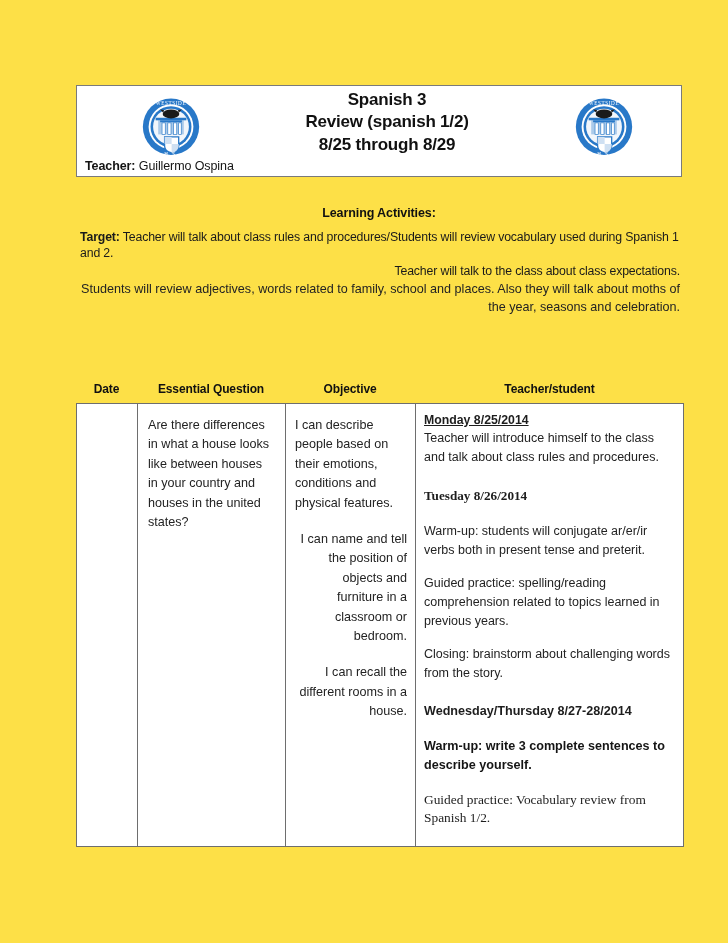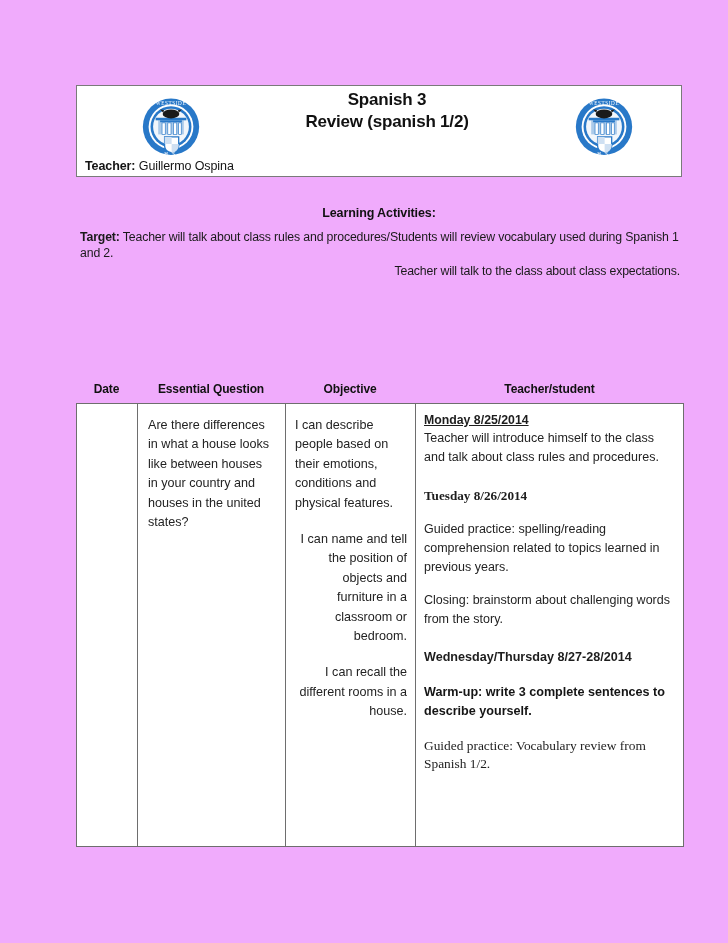--- a/index.html
+++ b/index.html
@@ -15,21 +15,21 @@
     color: #1a1a1a;
     position: relative;
     overflow: hidden;
   }
 
   .page {
     position: absolute;
     left: 0; top: 0;
     width: 728px;
     height: 943px;
-    background: #f0abfc;
+    background: #fde047;
   }
 
   
   .header-box {
     position: absolute;
     left: 76px;
     top: 85px;
     width: 606px;
     height: 92px;
     border: 1px solid #7a7a7a;
@@ -254,20 +254,21 @@
         <path d="M40 66 h11 v11 h-11 z" fill="#cfe0f2"></path>
         <path d="M51 77 h11 v3 q0 8 -11 11 z" fill="#cfe0f2"></path>
         <text x="50" y="16" font-size="8" fill="#ffffff" text-anchor="middle" font-family="Liberation Serif, serif" letter-spacing="1">WESTSIDE</text>
         <text x="50" y="96" font-size="8" fill="#ffffff" text-anchor="middle" font-family="Liberation Serif, serif" letter-spacing="1">H. S.</text>
       </svg>
     </div>
 
     <div class="title-block">
       <span class="title-line">Spanish 3</span>
       <span class="title-line">Review (spanish 1/2)</span>
+      <span class="title-line">8/25 through 8/29</span>
     </div>
 
     <div class="logo right">
       <svg viewBox="0 0 100 104" xmlns="http://www.w3.org/2000/svg">
         <circle cx="50" cy="50" r="44" fill="#2878c8"></circle>
         <circle cx="50" cy="50" r="35" fill="#ffffff"></circle>
         <circle cx="50" cy="50" r="32" fill="#2878c8"></circle>
         <circle cx="50" cy="50" r="28" fill="#f2f6fb"></circle>
         <g fill="#2878c8">
           <path d="M26 36 h48 v4 h-48 z"></path>
@@ -298,20 +299,21 @@
   </div>
 
   <div class="activities-heading">Learning Activities:</div>
 
   <div class="target-block">
     <p class="tgt-narrow">
       <span class="lbl">Target:</span>
       <span>Teacher will talk about class rules and procedures/Students will review vocabulary used during Spanish 1 and 2.</span>
     </p>
     <p class="tgt-narrow gap-top">Teacher will talk to the class about class expectations.</p>
+    <p class="tgt-wide gap-top">Students will review adjectives, words related to family, school and places. Also they will talk about moths of the year, seasons and celebration.</p>
   </div>
 
   <div class="col-headers">
     <span class="ch-date">Date</span>
     <span class="ch-eq">Essential Question</span>
     <span class="ch-obj">Objective</span>
     <span class="ch-ts">Teacher/student</span>
   </div>
 
   <div class="plan-table">
@@ -329,20 +331,21 @@
       <p>I can describe people based on their emotions, conditions and physical features.</p>
       <p class="para-gap">I can name and tell the position of objects and furniture in a classroom or bedroom.</p>
       <p class="para-gap">I can recall the different rooms in a house.</p>
     </div>
 
     <div class="cell cell-ts">
       <p class="ts-day-underline">Monday 8/25/2014</p>
       <p class="ts-body">Teacher will introduce himself to the class and talk about class rules and procedures.</p>
 
       <p class="ts-day-serif ts-gap-lg">Tuesday 8/26/2014</p>
+      <p class="ts-body ts-gap-md">Warm-up: students will conjugate ar/er/ir verbs both in present tense and preterit.</p>
       <p class="ts-body ts-gap-sm">Guided practice: spelling/reading comprehension related to topics learned in previous years.</p>
       <p class="ts-body ts-gap-sm">Closing: brainstorm about challenging words from the story.</p>
 
       <p class="ts-day-bold ts-gap-lg">Wednesday/Thursday 8/27-28/2014</p>
       <p class="ts-body-bold ts-gap-md">Warm-up: write 3 complete sentences to describe yourself.</p>
       <p class="ts-body-serif ts-gap-md">Guided practice:  Vocabulary review from Spanish 1/2.</p>
     </div>
   </div>
 
 </div>

